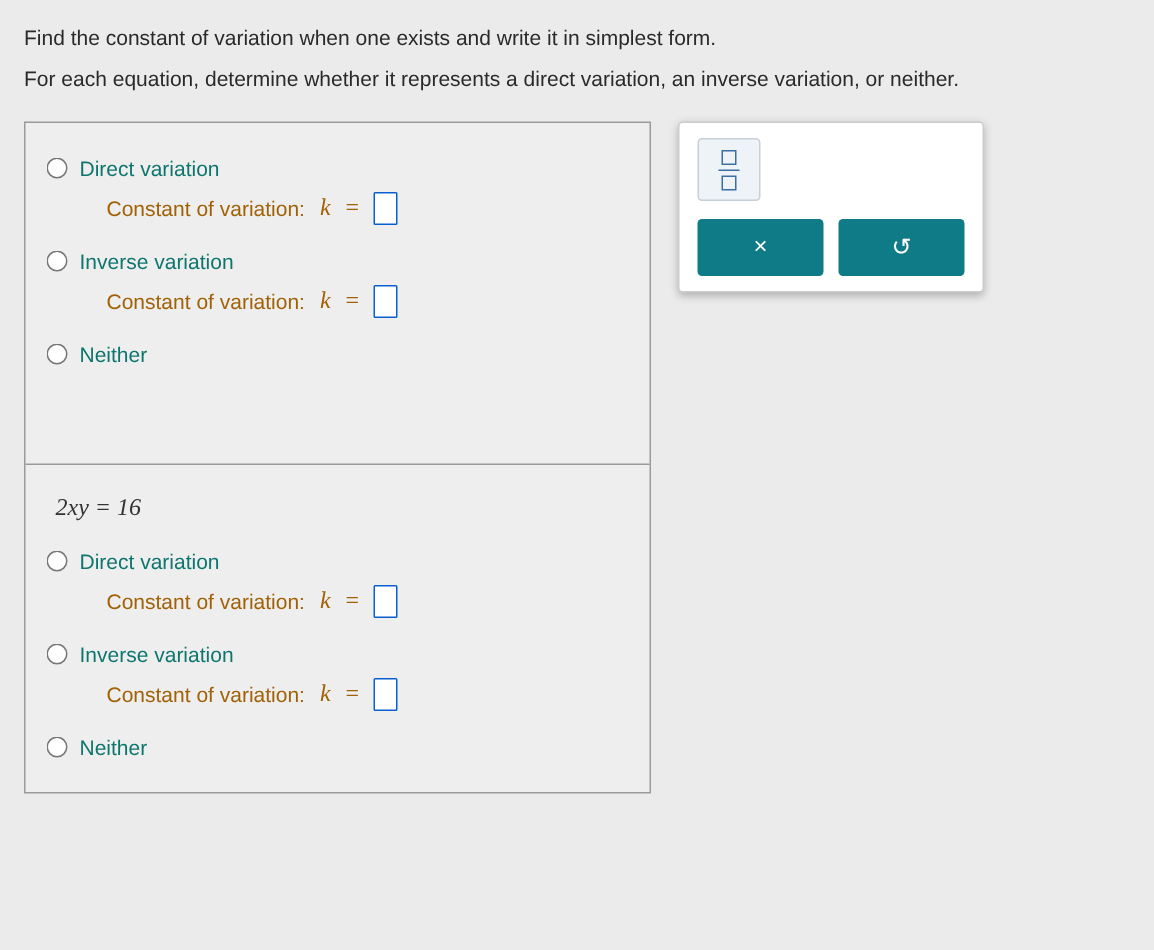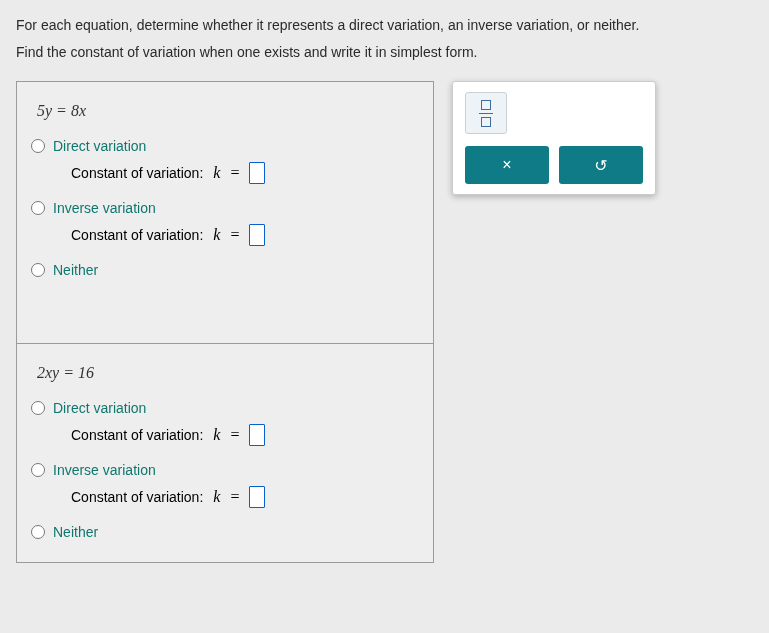--- a/index.html
+++ b/index.html
@@ -56,21 +56,21 @@
     .opt-label {
       font-size: 14px;
       color: #0f766e;
     }
     .constant-line {
       margin: 8px 0 16px 40px;
       display: flex;
       align-items: center;
       gap: 10px;
       font-size: 14px;
-      color: #000000;
+      color: #a16207;
     }
     .kvar {
       font-family: "Times New Roman", serif;
       font-style: italic;
       font-size: 16px;
     }
     .eq-sign {
       font-family: "Times New Roman", serif;
       font-size: 16px;
     }
@@ -133,29 +133,28 @@
       align-items: center;
       justify-content: center;
       cursor: pointer;
       font-size: 16px;
     }
   </style>
 </head>
 <body>
 
 <div class="instructions">
+  <div>Find the constant of variation when one exists and write it in simplest form.</div>
   <div>For each equation, determine whether it represents a direct variation, an inverse variation, or neither.</div>
-  <div>Find the constant of variation when one exists and write it in simplest form.</div>
 </div>
 
 <div class="content-row">
   <div class="problems">
 
     <div class="problem-block">
-      <div class="equation">5y = 8x</div>
 
       <label class="opt">
         <input type="radio" name="p1" style="">
         <span class="opt-label">Direct variation</span>
       </label>
       <div class="constant-line">
         <span>Constant of variation:</span>
         <span class="kvar">k</span>
         <span class="eq-sign">=</span>
         <span class="input-box"></span>

